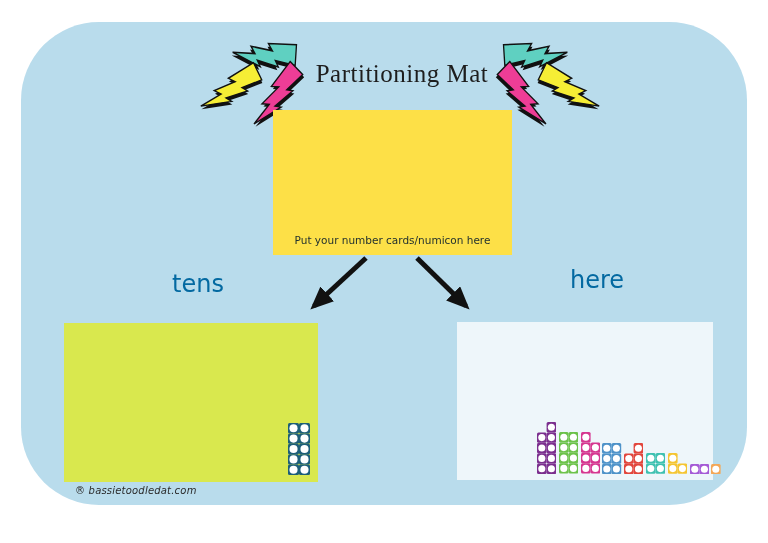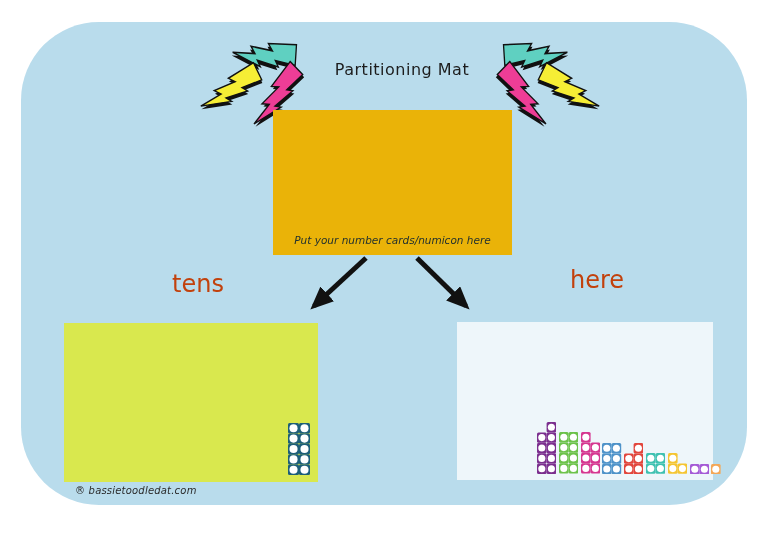--- a/index.html
+++ b/index.html
@@ -1,29 +1,29 @@
 <!DOCTYPE html>
 <html><head>
 <meta charset="utf-8">
 <style>
   html,body{margin:0;padding:0;background:#ffffff;}
   .stage{position:relative;width:768px;height:543px;background:#ffffff;overflow:hidden;
          font-family:"DejaVu Sans", sans-serif;}
   .mat{position:absolute;left:21px;top:22px;width:726px;height:483px;
        background:#b9dcec;border-radius:78px;}
   .title{position:absolute;left:402px;top:60px;transform:translateX(-50%);
-         font-size:16px;color:#1d1d1d;white-space:nowrap;letter-spacing:.5px;}
+         font-size:25px;color:#1d1d1d;white-space:nowrap;letter-spacing:.5px;font-family:Liberation Serif, serif;}
   .bolts{position:absolute;width:140px;height:115px;}
   .bolts.left{left:182px;top:33px;}
   .bolts.right{left:478px;top:33px;transform:scaleX(-1);}
   .cardbox{position:absolute;left:273px;top:110px;width:239px;height:145px;
            background:#5ed8c5;display:flex;align-items:flex-end;justify-content:center;}
   .cardbox .instruction{font-size:10.5px;color:#22312f;padding-bottom:9px;white-space:nowrap;}
   .overlay{position:absolute;left:0;top:0;pointer-events:none;}
-  .zonelabel{position:absolute;font-size:24px;color:#c2410c;}
+  .zonelabel{position:absolute;font-size:24px;color:#0369a1;}
   .label-tens{left:172px;top:270px;}
   .label-ones{left:570px;top:266px;}
   .tensbox{position:absolute;left:64px;top:323px;width:254px;height:159px;background:#d9e84e;}
   .onesbox{position:absolute;left:457px;top:322px;width:256px;height:158px;background:#eef6fa;}
   .watermark{position:absolute;left:75px;top:485px;font-size:10px;font-style:italic;
              color:#2a2a2a;letter-spacing:.2px;}
   .piece{position:absolute;}
 </style>
 </head>
 <body>
@@ -56,21 +56,21 @@
           <polygon points="12,0 32,7 23,30 30,28 19,52 26,50 6,80 12,53 4,56 13,31 5,34" fill="#f6ee35" stroke="#111111" stroke-width="1.6"></polygon>
         </g>
         <g transform="translate(99,24) rotate(26) scale(0.85,0.9)">
           <polygon points="12,0 32,7 23,30 30,28 19,52 26,50 6,80 12,53 4,56 13,31 5,34" transform="translate(3,2)" fill="#111111"></polygon>
           <polygon points="12,0 32,7 23,30 30,28 19,52 26,50 6,80 12,53 4,56 13,31 5,34" fill="#ee3d96" stroke="#111111" stroke-width="1.6"></polygon>
         </g>
       </svg></div>
 
   <div class="title">Partitioning Mat</div>
 
-  <div class="cardbox" style="background: #eab308; font-style: italic;">
+  <div class="cardbox" style="background: #fde047;">
     <div class="instruction">Put your number cards/numicon here</div>
   </div>
 
   <svg class="overlay" width="768" height="543">
     <defs>
       <marker id="ah" markerWidth="5.5" markerHeight="4.6" refX="3.6" refY="2" orient="auto" markerUnits="strokeWidth">
         <path d="M0,0 L4.6,2 L0,4 Z" id="ah-path" fill="#111111"></path>
       </marker>
     </defs>
     <line id="arrow-left" x1="366" y1="258" x2="314" y2="306" stroke-width="5" marker-end="url(#ah)" stroke="#111111"></line>

